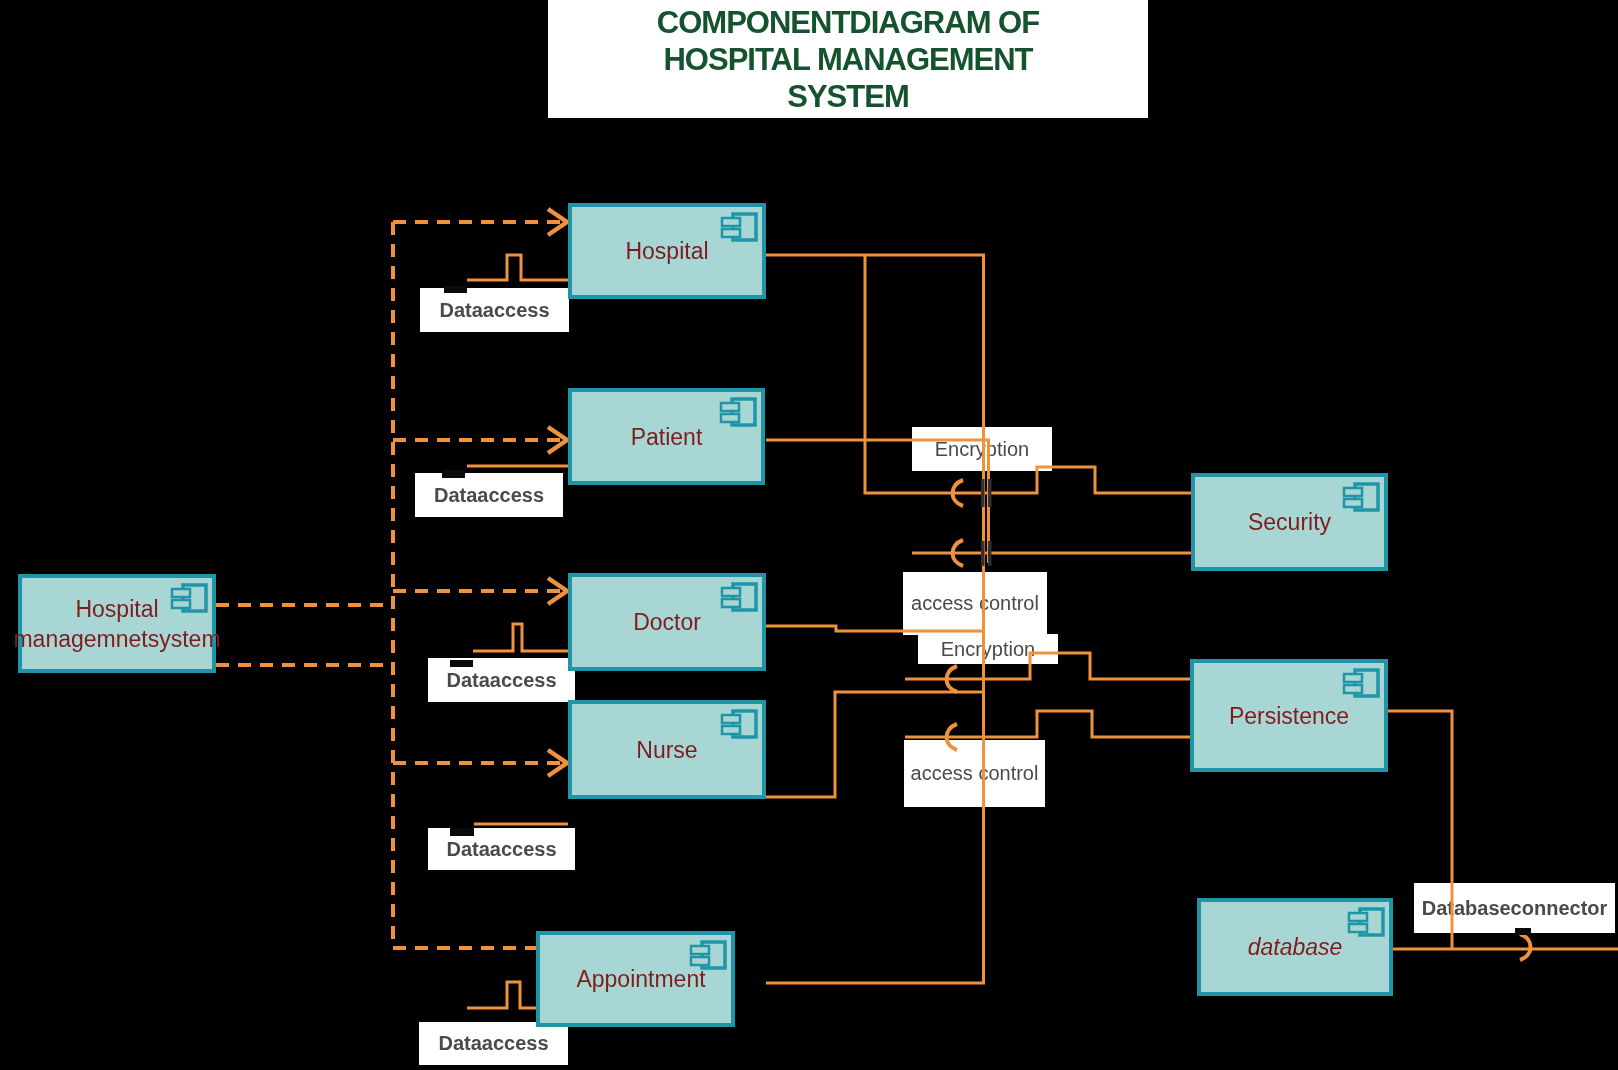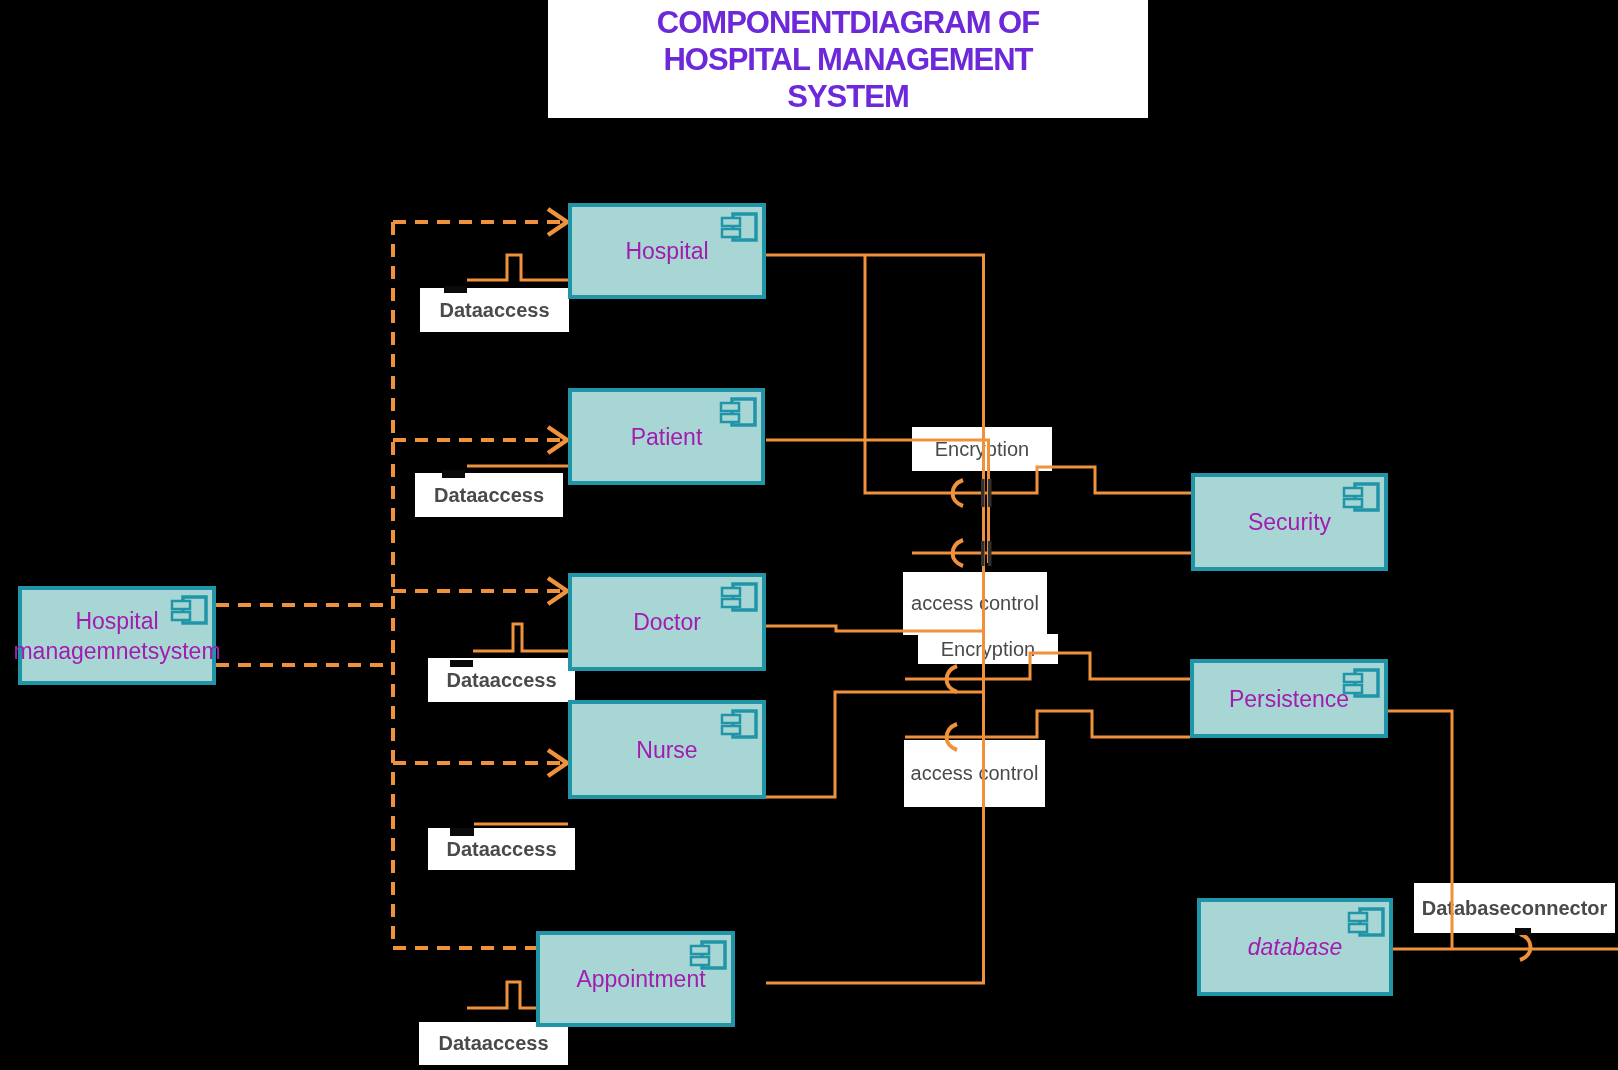--- a/index.html
+++ b/index.html
@@ -6,30 +6,30 @@
   #canvas{
     position:relative;width:1618px;height:1070px;background:#000000;
     font-family:"Liberation Sans", sans-serif;overflow:hidden;
   }
   
   .title-box{
     position:absolute;left:548px;top:0;width:600px;height:118px;background:#ffffff;
     display:flex;flex-direction:column;align-items:center;justify-content:center;
   }
   .title-box span{
-    color:#6d28d9;font-size:31px;font-weight:bold;letter-spacing:-1px;line-height:37px;
+    color:#14532d;font-size:31px;font-weight:bold;letter-spacing:-1px;line-height:37px;
     white-space:nowrap;
   }
   
   .component{
     position:absolute;background:#a8d6d4;border:4px solid #2095a8;box-sizing:border-box;
     display:flex;align-items:center;justify-content:center;
   }
   .comp-label{
-    color:#a21caf;font-size:23px;line-height:30px;text-align:center;padding:0 8px;
+    color:#7f1d1d;font-size:23px;line-height:30px;text-align:center;padding:0 8px;
   }
   .comp-icon{position:absolute;top:5px;right:4px;}
   
   .iface-label{
     position:absolute;background:#ffffff;display:flex;align-items:center;justify-content:center;
     color:#4a4a4a;font-size:20px;font-weight:600;white-space:nowrap;
   }
   .iface-label.light{font-weight:500;}
   .iface-label.heavy{font-weight:700;}
   
@@ -136,21 +136,21 @@
       <rect x="444" y="286" width="23" height="7"></rect>
       <rect x="442" y="470" width="23" height="8"></rect>
       <rect x="450" y="660" width="23" height="7"></rect>
       <rect x="450" y="828" width="24" height="8"></rect>
       <rect x="1515" y="928" width="16" height="7"></rect>
     </g>
   </svg>
 
   <div class="components-layer">
 
-    <div class="component" style="left:18px;top:586px;width:198px;height:99px;">
+    <div class="component" style="left:18px;top:574px;width:198px;height:99px;">
       <span class="comp-label">Hospital managemnetsystem</span>
       <svg class="comp-icon" width="38" height="30" viewBox="0 0 38 30">
         <rect x="13" y="2" width="23" height="26" fill="none" stroke="#2095a8" stroke-width="3.5"></rect>
         <rect x="2" y="6" width="18" height="8" fill="#a8d6d4" stroke="#2095a8" stroke-width="2.5"></rect>
         <rect x="2" y="17" width="18" height="8" fill="#a8d6d4" stroke="#2095a8" stroke-width="2.5"></rect>
       </svg>
     </div>
 
     <div class="component" style="left:568px;top:203px;width:198px;height:96px;">
       <span class="comp-label">Hospital</span>
@@ -199,21 +199,21 @@
 
     <div class="component" style="left:1191px;top:473px;width:197px;height:98px;">
       <span class="comp-label">Security</span>
       <svg class="comp-icon" width="38" height="30" viewBox="0 0 38 30">
         <rect x="13" y="2" width="23" height="26" fill="none" stroke="#2095a8" stroke-width="3.5"></rect>
         <rect x="2" y="6" width="18" height="8" fill="#a8d6d4" stroke="#2095a8" stroke-width="2.5"></rect>
         <rect x="2" y="17" width="18" height="8" fill="#a8d6d4" stroke="#2095a8" stroke-width="2.5"></rect>
       </svg>
     </div>
 
-    <div class="component" style="left:1190px;top:659px;width:198px;height:79px;">
+    <div class="component" style="left:1190px;top:659px;width:198px;height:113px;">
       <span class="comp-label">Persistence</span>
       <svg class="comp-icon" width="38" height="30" viewBox="0 0 38 30">
         <rect x="13" y="2" width="23" height="26" fill="none" stroke="#2095a8" stroke-width="3.5"></rect>
         <rect x="2" y="6" width="18" height="8" fill="#a8d6d4" stroke="#2095a8" stroke-width="2.5"></rect>
         <rect x="2" y="17" width="18" height="8" fill="#a8d6d4" stroke="#2095a8" stroke-width="2.5"></rect>
       </svg>
     </div>
 
     <div class="component" style="left:1197px;top:898px;width:196px;height:98px;font-style:italic;">
       <span class="comp-label">database</span>

